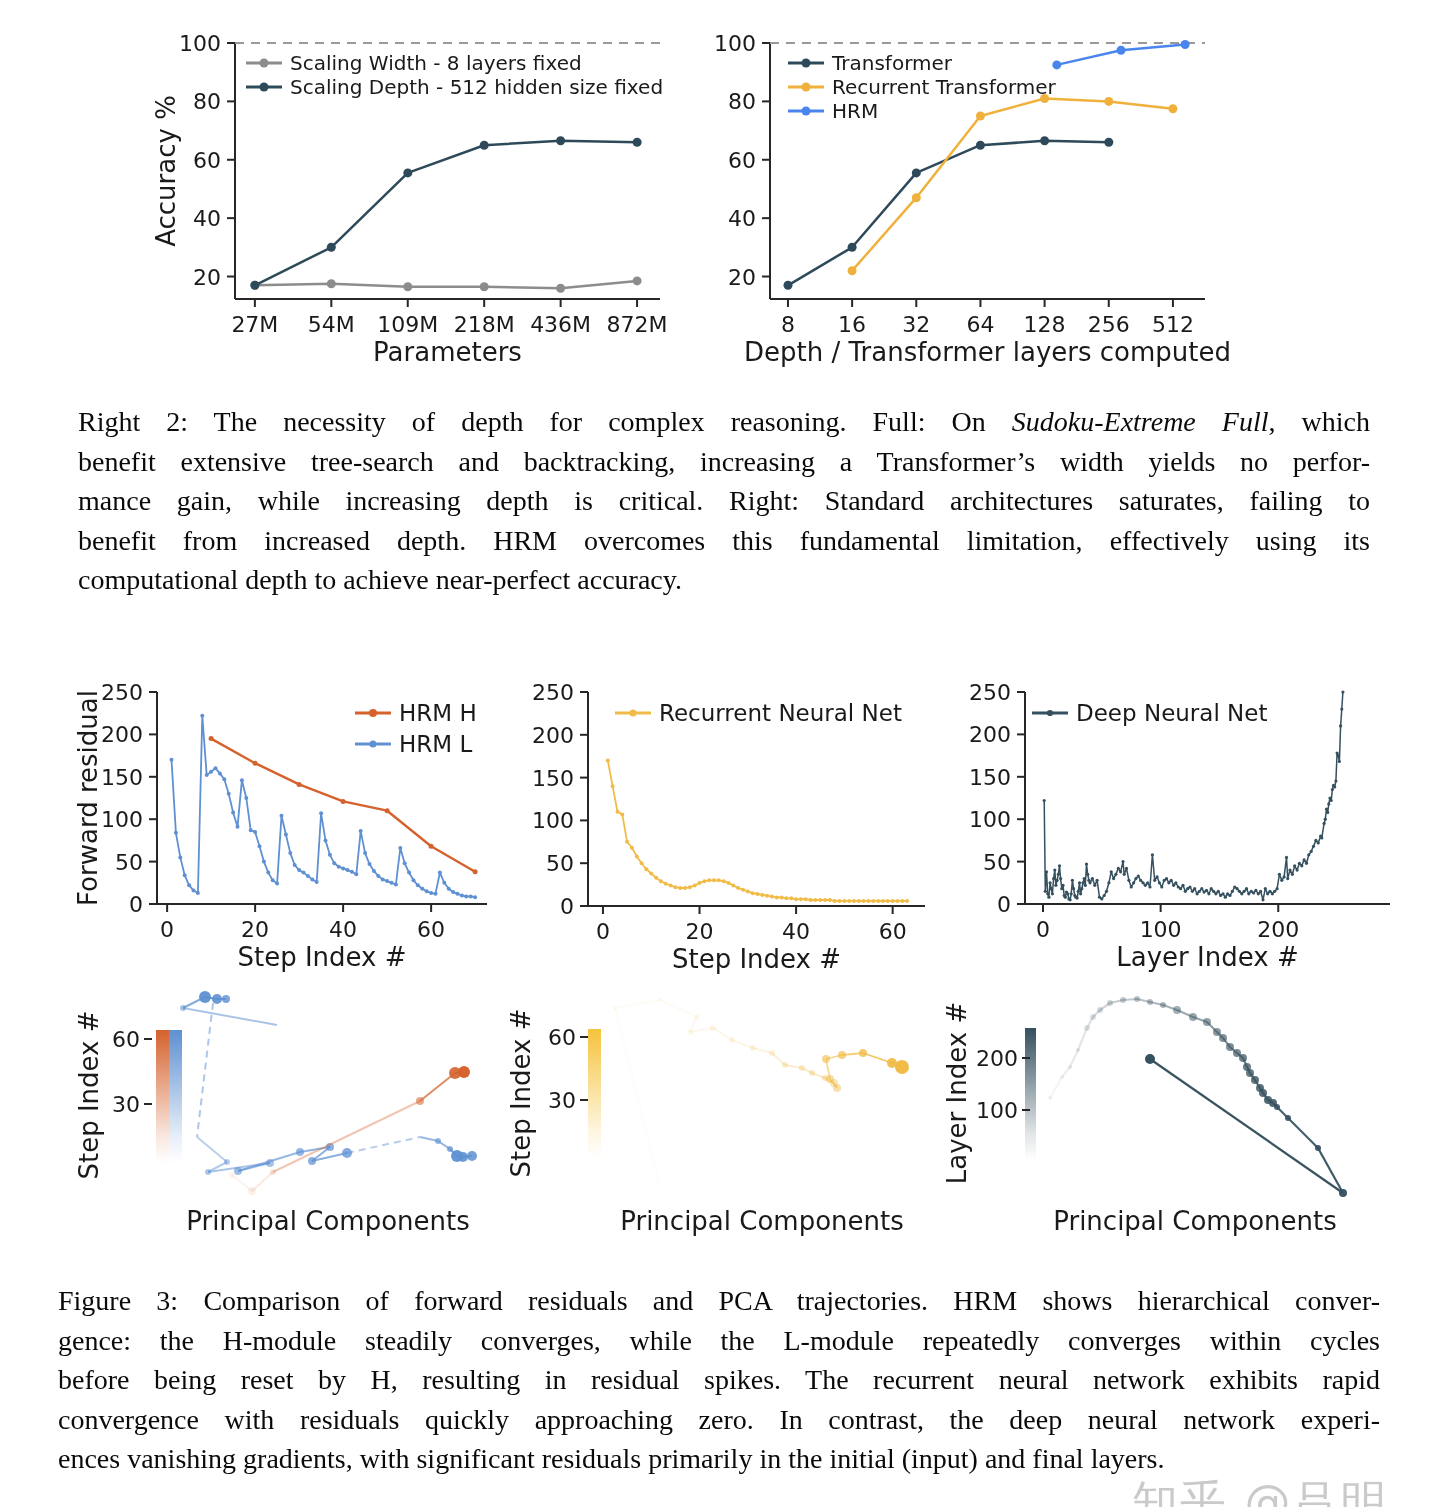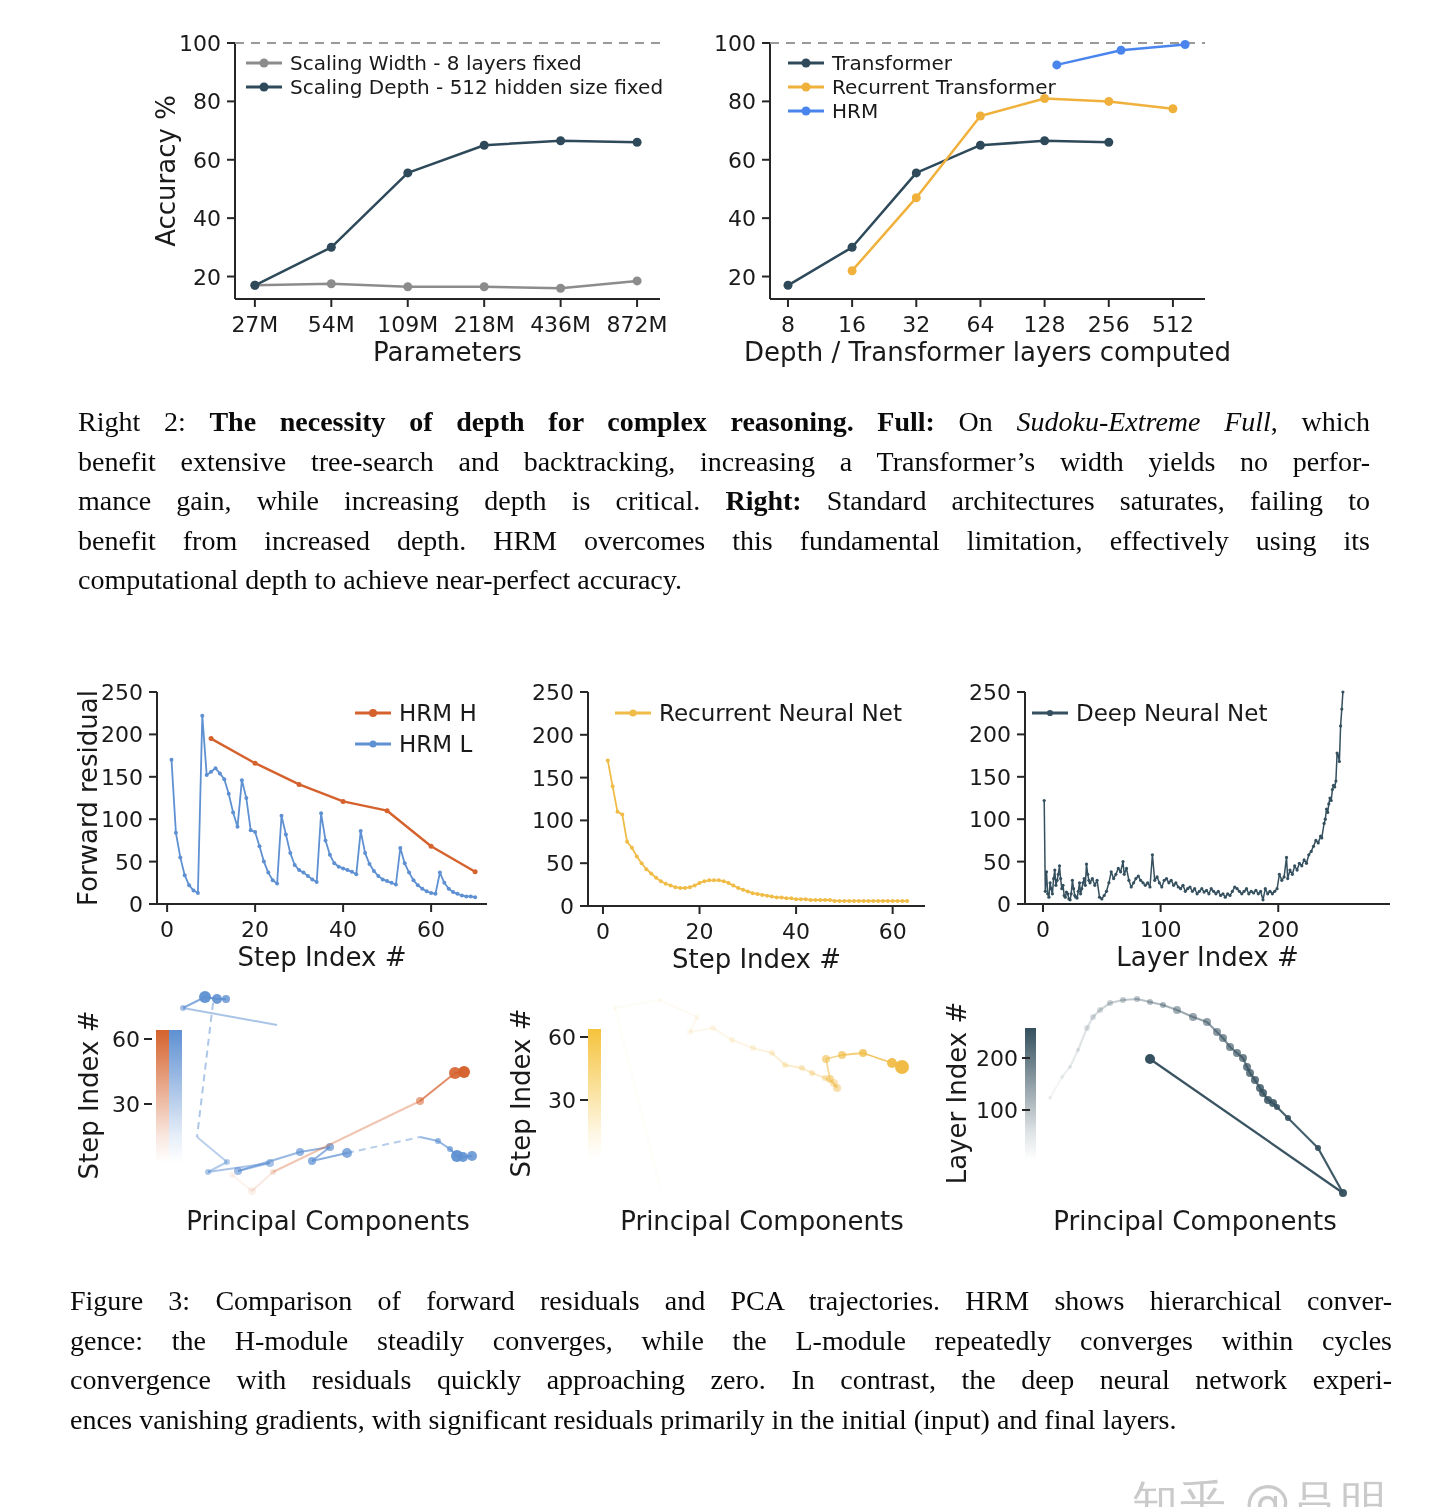--- a/index.html
+++ b/index.html
@@ -3,21 +3,21 @@
 <meta charset="utf-8">
 <style>
   html,body{margin:0;padding:0;background:#ffffff;}
   .page{position:relative;width:1440px;height:1507px;background:#ffffff;overflow:hidden;
         font-family:"DejaVu Sans",sans-serif;}
   svg.chart{position:absolute;overflow:visible;}
   .caption{position:absolute;font-family:"Liberation Serif","DejaVu Serif",serif;
            font-size:28px;line-height:39.5px;color:#0a0a0a;}
   .cap-line{text-align:justify;text-align-last:justify;}
   .cap-line.last{text-align-last:left;}
-  .cap-line .b{font-weight:bold;}
+  .cap-line .b{font-weight:normal;}
   .cap-line .i{font-style:italic;}
   .watermark{position:absolute;font-family:"DejaVu Sans",sans-serif;font-size:46px;
              color:#a8a8a8;opacity:0.6;letter-spacing:2px;pointer-events:none;white-space:nowrap;}
 </style>
 </head>
 <body>
 
 <div class="page">
   <svg class="chart" id="c1" style="left:150px;top:10px" width="560" height="358">
       <g>
@@ -812,21 +812,22 @@
           <circle cx="343" cy="128" r="4" fill="#35505e" fill-opacity="0.86"></circle>
           <circle cx="347" cy="132" r="3" fill="#35505e" fill-opacity="0.88"></circle>
           <circle cx="358" cy="143" r="3" fill="#35505e" fill-opacity="0.90"></circle>
           <circle cx="388" cy="173" r="3" fill="#35505e" fill-opacity="0.93"></circle>
           <circle cx="413" cy="218" r="4" fill="#35505e" fill-opacity="0.96"></circle>
           <circle cx="220" cy="84" r="5" fill="#35505e" fill-opacity="1.00"></circle>
         </g>
       </g>
     </svg>
 
-  <div class="caption" style="left:70px;top:1281px;width:1322px">
+  <div class="caption" style="left:58px;top:1281px;width:1322px">
       <div class="cap-line"><span>Figure 3: Comparison of forward residuals and PCA trajectories. HRM shows hierarchical conver-</span></div>
       <div class="cap-line"><span>gence: the H-module steadily converges, while the L-module repeatedly converges within cycles</span></div>
+      <div class="cap-line"><span>before being reset by H, resulting in residual spikes. The recurrent neural network exhibits rapid</span></div>
       <div class="cap-line"><span>convergence with residuals quickly approaching zero. In contrast, the deep neural network experi-</span></div>
       <div class="cap-line last"><span>ences vanishing gradients, with significant residuals primarily in the initial (input) and final layers.</span></div>
     </div>
 
   <div class="watermark" style="left:1132px;top:1472px">知乎 @吕明</div>
 </div>
 
 </body></html>

